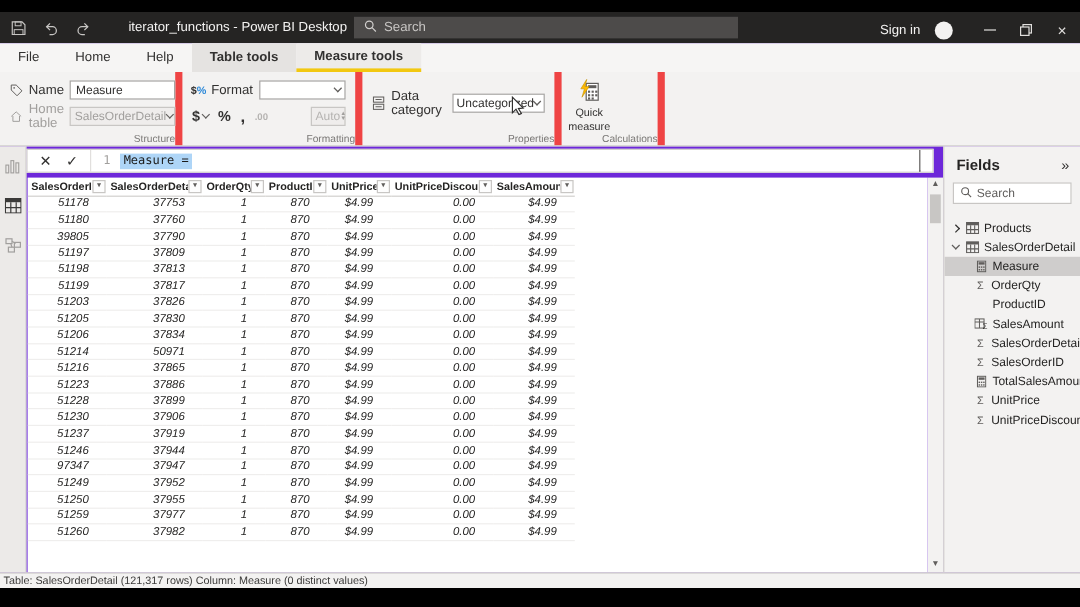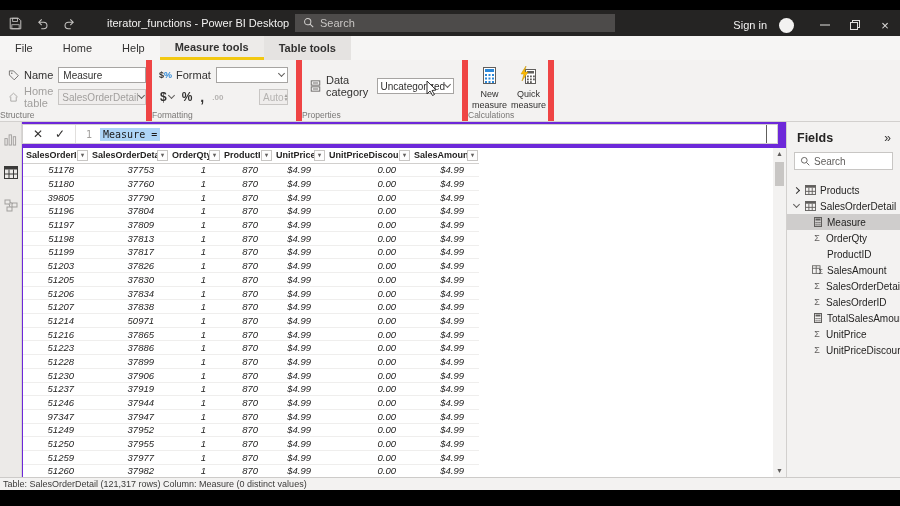--- a/index.html
+++ b/index.html
@@ -28,21 +28,21 @@
   .tabs { position:absolute; top:26px; left:0; right:0; height:24px; background:#f6f5f4;
           display:flex; font-size:11px; color:#323130; }
   .tab { padding:0 15px; display:flex; align-items:center; }
   .tab.ctx1 { background:#e5e3e1; font-weight:700; }
   .tab.ctx2 { background:#edebe9; font-weight:700; border-bottom:3px solid #f2c811; }
 
   
   .ribbon { position:absolute; top:50px; left:0; right:0; height:62px; background:#f3f2f1;
             border-bottom:1px solid #d2d0ce; display:flex; }
   .rgroup { position:relative; height:100%; border-right:6px solid #ef4444; padding:6px 8px 0 8px; }
-  .rgroup-label { position:absolute; bottom:1px; left:0; right:0; text-align:left;
+  .rgroup-label { position:absolute; bottom:1px; left:0; right:0; text-align:right;
                   font-size:8.5px; color:#797775; }
   .rrow { display:flex; align-items:center; height:18px; margin-bottom:4px; font-size:11px;
           color:#323130; gap:5px; }
   .rrow.disabled { color:#a19f9d; }
   .ribbon-input { width:88px; height:16px; border:1px solid #a6a4a2; background:#fff;
                   font-size:10px; padding:0 4px; color:#323130; outline:none;
                   font-family:"Liberation Sans",sans-serif; }
   .ribbon-select { width:88px; height:16px; border:1px solid #c8c6c4; background:#efedec;
                    font-size:10px; padding:0 3px; color:#a19f9d; display:flex;
                    align-items:center; justify-content:space-between; }
@@ -170,22 +170,22 @@
           </svg>
       </span>
       <span class="winbtn">×</span>
     </div>
   </div>
 
   <div class="tabs">
     <div class="tab">File</div>
     <div class="tab">Home</div>
     <div class="tab">Help</div>
+    <div class="tab ctx1">Table tools</div>
     <div class="tab ctx2">Measure tools</div>
-    <div class="tab ctx1">Table tools</div>
   </div>
 
   <div class="ribbon">
 
     <div class="rgroup" style="width:152px;">
       <div class="rrow">
         <span class="ficon">
           <svg width="12" height="12" viewBox="0 0 16 16">
               <path d="M2 2h6l7 7-6 6-7-7z" fill="none" stroke="#605e5c" stroke-width="1.2"></path>
               <circle cx="5.5" cy="5.5" r="1" fill="#605e5c"></circle>
@@ -257,40 +257,20 @@
         <span>Data category</span>
         <div class="ribbon-select enabled" style="width:108px; margin-left:2px;">
           <span>Uncategorized</span>
           <span class="chev-down"></span>
         </div>
       </div>
       <div class="rgroup-label">Properties</div>
     </div>
 
     <div class="rgroup" style="width:86px; display:flex; gap:4px; padding:5px 4px 0 4px;">
-      <div class="calcbtn">
-        <span>
-          <svg width="17" height="20" viewBox="0 0 17 20">
-              <rect x="2.5" y="1.5" width="12" height="16" fill="#fff" stroke="#605e5c"></rect>
-              <rect x="4" y="3" width="9" height="3" fill="#2b88d8"></rect>
-              <g fill="#2b88d8">
-                <rect x="4" y="8" width="2" height="2"></rect>
-                <rect x="7.5" y="8" width="2" height="2"></rect>
-                <rect x="11" y="8" width="2" height="2"></rect>
-                <rect x="4" y="11.5" width="2" height="2"></rect>
-                <rect x="7.5" y="11.5" width="2" height="2"></rect>
-                <rect x="11" y="11.5" width="2" height="2"></rect>
-                <rect x="4" y="15" width="2" height="2"></rect>
-                <rect x="7.5" y="15" width="2" height="2"></rect>
-                <rect x="11" y="15" width="2" height="2"></rect>
-              </g>
-            </svg>
-        </span>
-        <span>New measure</span>
-      </div>
       <div class="calcbtn">
         <span>
           <svg width="17" height="20" viewBox="0 0 17 20">
               <rect x="5.5" y="3.5" width="10" height="14" fill="#fff" stroke="#605e5c"></rect>
               <rect x="7" y="5" width="7" height="2.5" fill="#605e5c"></rect>
               <g fill="#605e5c">
                 <rect x="7" y="9.5" width="1.8" height="1.8"></rect>
                 <rect x="10" y="9.5" width="1.8" height="1.8"></rect>
                 <rect x="13" y="9.5" width="1.8" height="1.8"></rect>
                 <rect x="7" y="12.5" width="1.8" height="1.8"></rect>
@@ -425,29 +405,20 @@
           <tr>
             <td>39805</td>
             <td>37790</td>
             <td>1</td>
             <td>870</td>
             <td>$4.99</td>
             <td>0.00</td>
             <td>$4.99</td>
           </tr>
           <tr>
-            <td>51196</td>
-            <td>37804</td>
-            <td>1</td>
-            <td>870</td>
-            <td>$4.99</td>
-            <td>0.00</td>
-            <td>$4.99</td>
-          </tr>
-          <tr>
             <td>51197</td>
             <td>37809</td>
             <td>1</td>
             <td>870</td>
             <td>$4.99</td>
             <td>0.00</td>
             <td>$4.99</td>
           </tr>
           <tr>
             <td>51198</td>
@@ -481,29 +452,20 @@
             <td>37830</td>
             <td>1</td>
             <td>870</td>
             <td>$4.99</td>
             <td>0.00</td>
             <td>$4.99</td>
           </tr>
           <tr>
             <td>51206</td>
             <td>37834</td>
-            <td>1</td>
-            <td>870</td>
-            <td>$4.99</td>
-            <td>0.00</td>
-            <td>$4.99</td>
-          </tr>
-          <tr>
-            <td>51207</td>
-            <td>37838</td>
             <td>1</td>
             <td>870</td>
             <td>$4.99</td>
             <td>0.00</td>
             <td>$4.99</td>
           </tr>
           <tr>
             <td>51214</td>
             <td>50971</td>
             <td>1</td>

